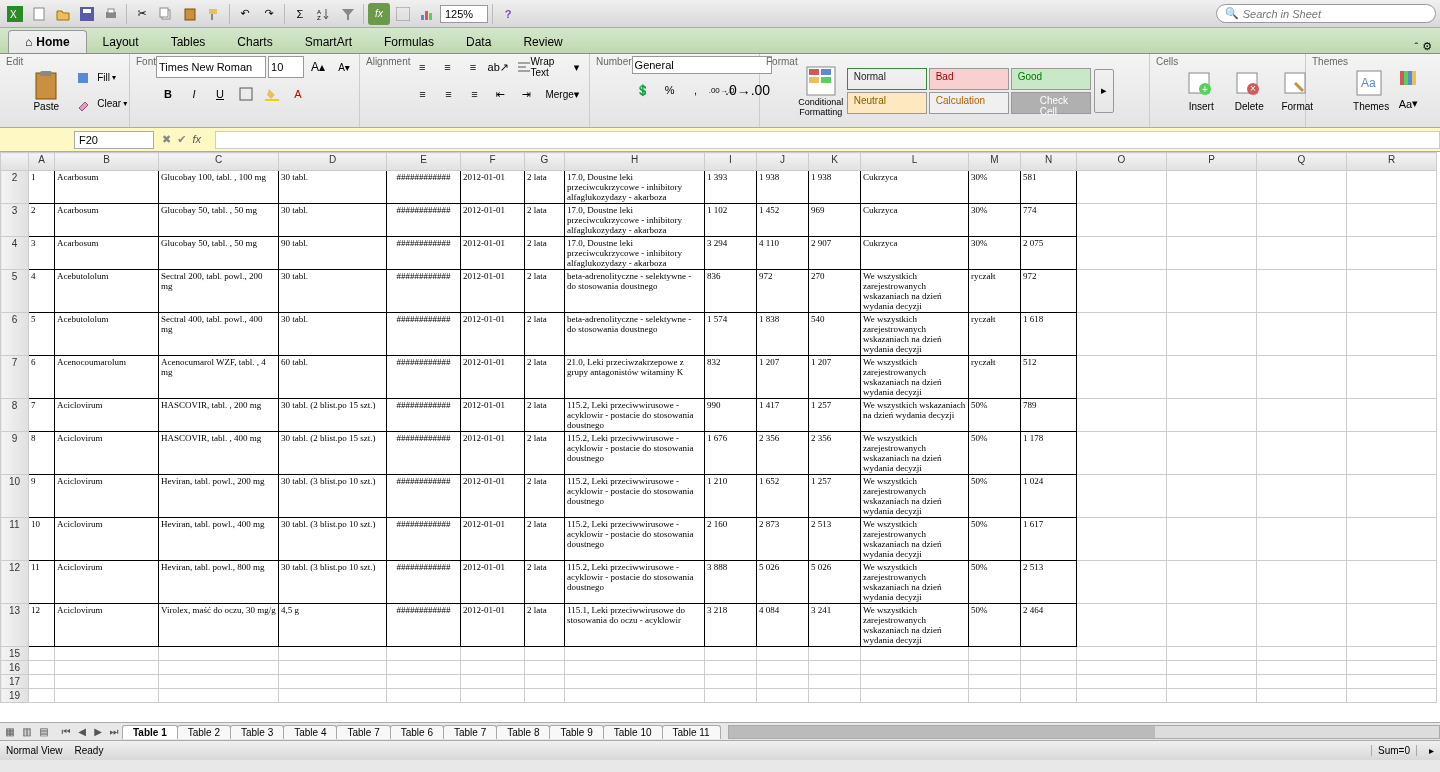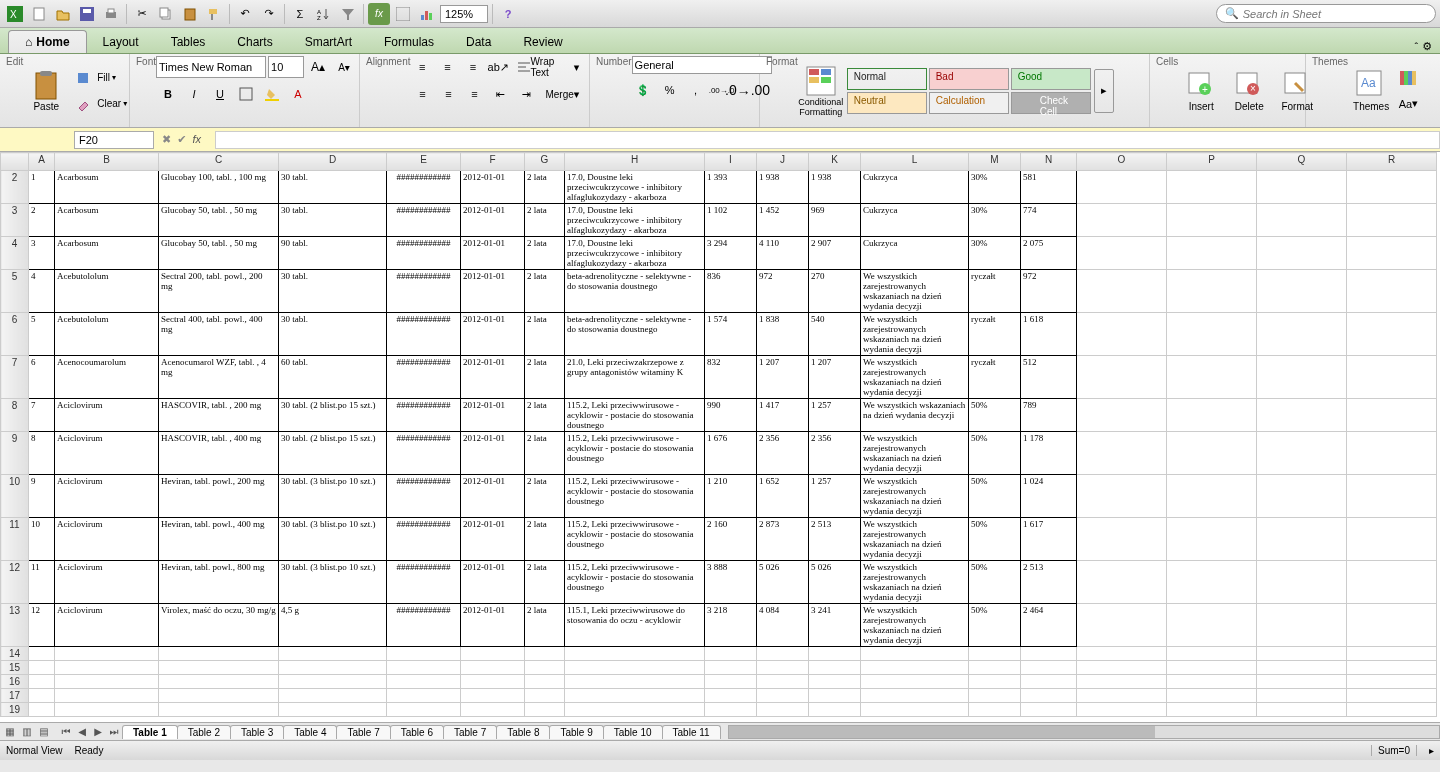--- a/index.html
+++ b/index.html
@@ -674,41 +674,20 @@
           <td class="data-cell">3 241</td>
           <td class="data-cell">We wszystkich zarejestrowanych wskazaniach na dzień wydania decyzji</td>
           <td class="data-cell">50%</td>
           <td class="data-cell">2 464</td>
           <td></td>
           <td></td>
           <td></td>
           <td></td>
         </tr>
         <tr>
-          <th class="row-hdr">14</th>
-          <td></td>
-          <td></td>
-          <td></td>
-          <td></td>
-          <td></td>
-          <td></td>
-          <td></td>
-          <td></td>
-          <td></td>
-          <td></td>
-          <td></td>
-          <td></td>
-          <td></td>
-          <td></td>
-          <td></td>
-          <td></td>
-          <td></td>
-          <td></td>
-        </tr>
-        <tr>
           <th class="row-hdr">15</th>
           <td></td>
           <td></td>
           <td></td>
           <td></td>
           <td></td>
           <td></td>
           <td></td>
           <td></td>
           <td></td>

